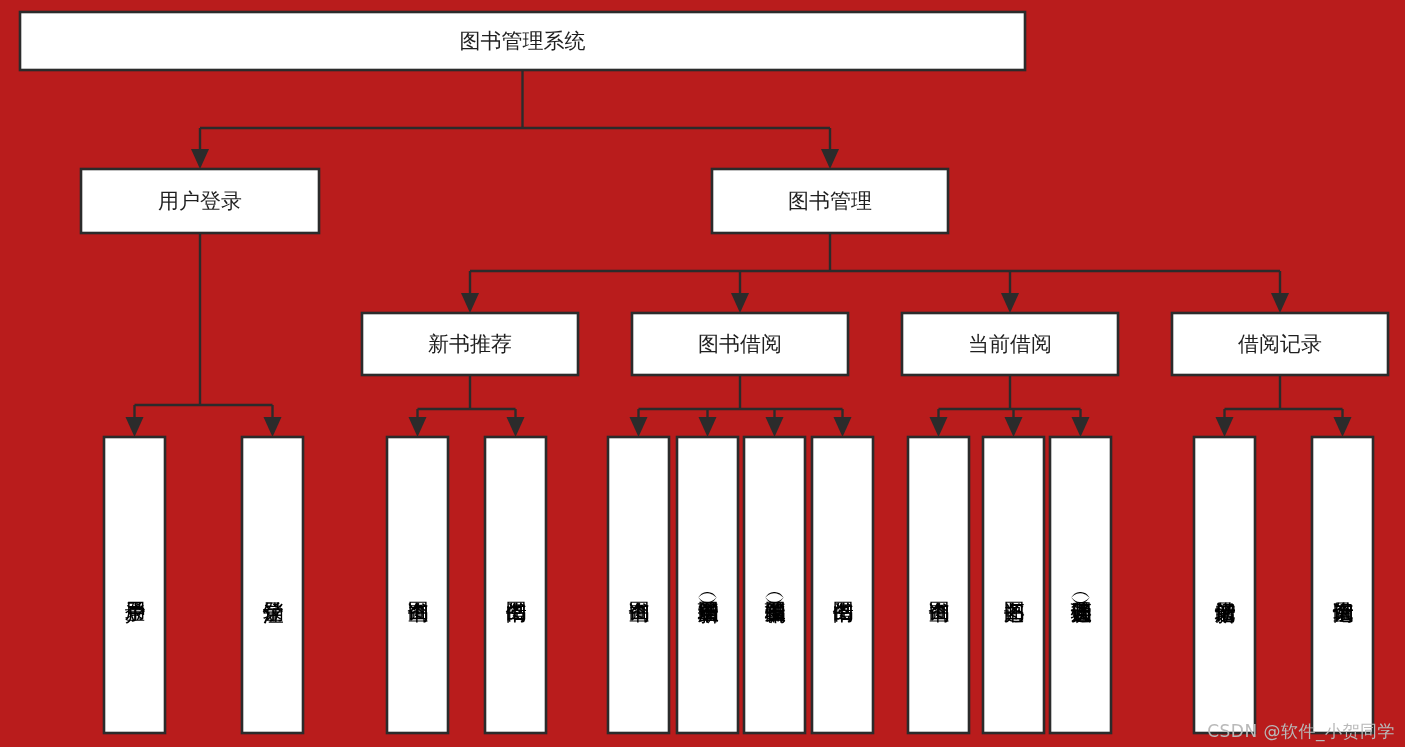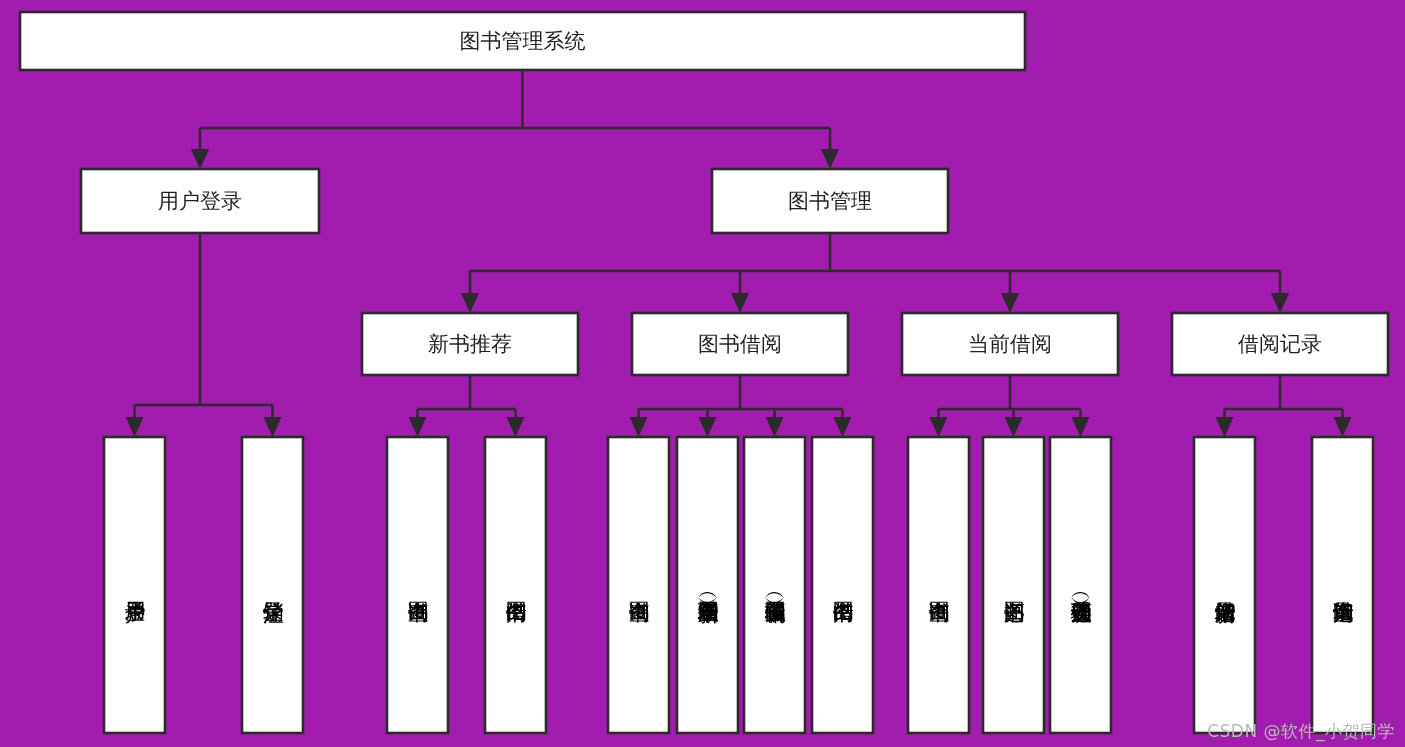--- a/index.html
+++ b/index.html
@@ -7,21 +7,21 @@
     padding: 0;
     background: #ffffff;
   }
   body {
     font-family: "DejaVu Sans", "Liberation Sans", sans-serif;
   }
   #diagram-root {
     position: relative;
     width: 1405px;
     height: 747px;
-    background: #a21caf;
+    background: #b91c1c;
     overflow: hidden;
   }
   svg#tree-svg {
     position: absolute;
     left: 0;
     top: 0;
     width: 1405px;
     height: 747px;
   }
   .node-box {

